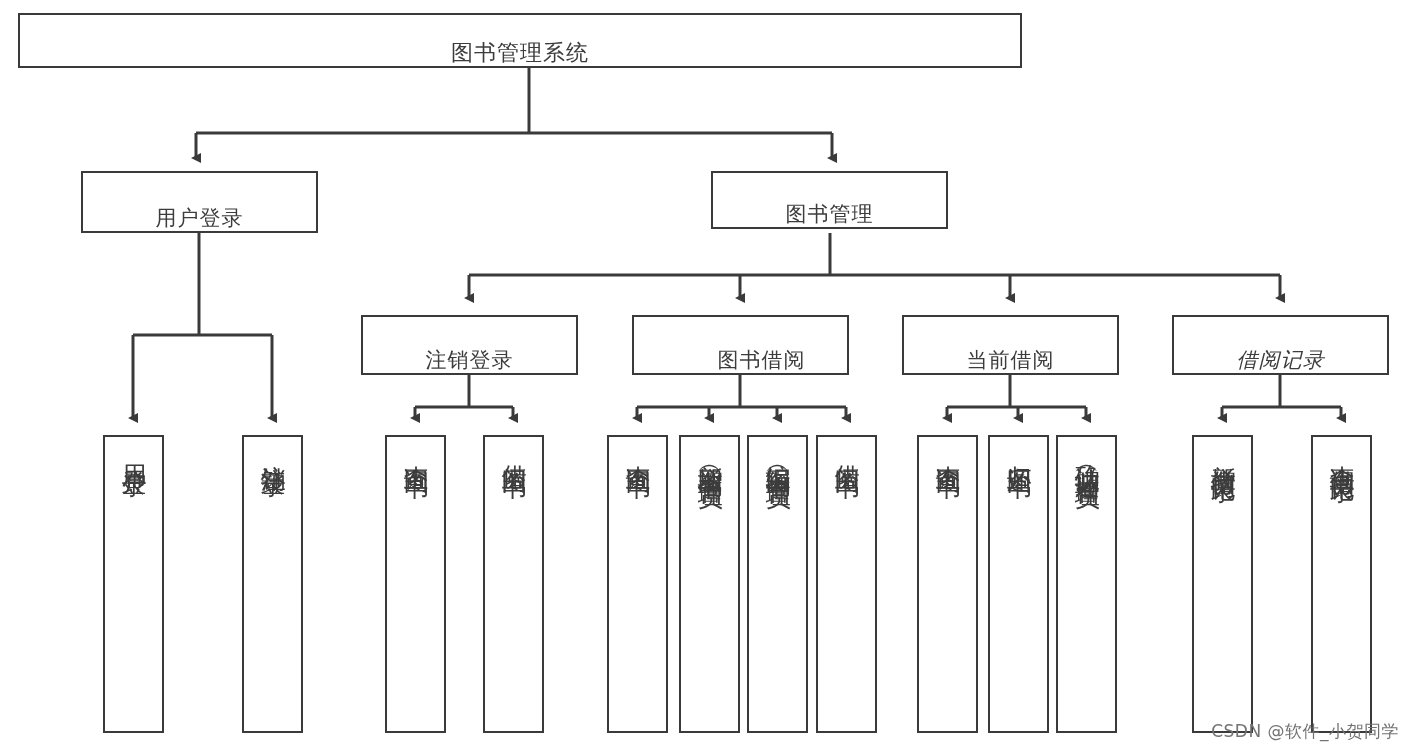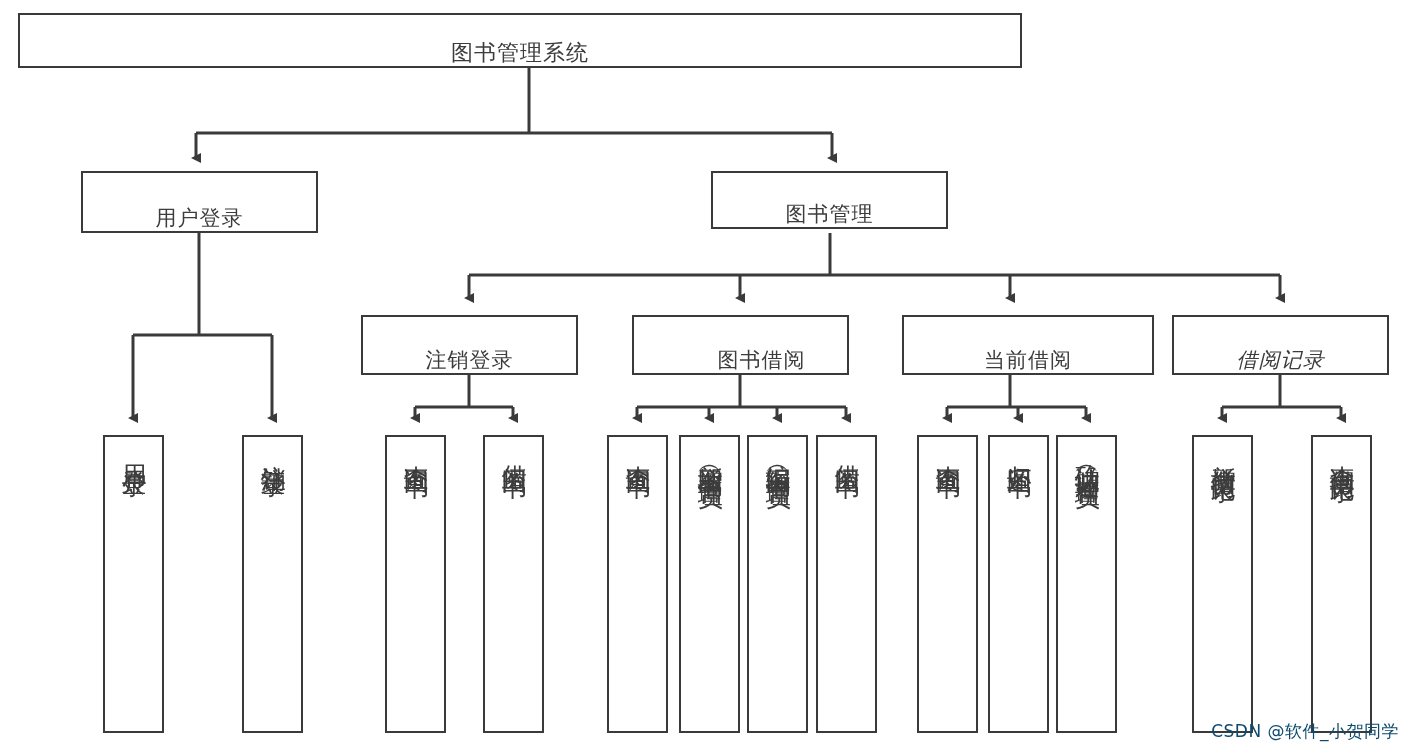--- a/index.html
+++ b/index.html
@@ -21,21 +21,21 @@
   .v-node span{
     writing-mode:vertical-rl;
     text-orientation:upright;
     font-size:25px;
     line-height:1.05;
     letter-spacing:3px;
     text-align:left;
     white-space:nowrap;
   }
 
-  #watermark{position:absolute;right:6px;bottom:4px;font-size:17px;color:#0c4a6e;
+  #watermark{position:absolute;right:6px;bottom:4px;font-size:17px;color:#737373;
              letter-spacing:0.5px;white-space:nowrap;user-select:none;}
 </style>
 </head>
 <body>
 
 <div id="canvas">
 
   <svg class="lines" viewBox="0 0 1405 747" xmlns="http://www.w3.org/2000/svg">
     <defs>
       <marker id="arrow" markerWidth="12" markerHeight="12" refX="5" refY="6" orient="auto" markerUnits="userSpaceOnUse">
@@ -96,21 +96,21 @@
   <div class="node h-node" style="left:711px;top:171px;width:237px;height:58px;">
     <span>图书管理</span>
   </div>
 
   <div class="node h-node" style="left:361px;top:315px;width:217px;height:60px;">
     <span>注销登录</span>
   </div>
   <div class="node h-node" style="left:632px;top:315px;width:217px;height:60px;padding-left:42px;">
     <span>图书借阅</span>
   </div>
-  <div class="node h-node" style="left:902px;top:315px;width:252px;height:60px;">
+  <div class="node h-node" style="left:902px;top:315px;width:217px;height:60px;">
     <span>当前借阅</span>
   </div>
   <div class="node h-node" style="left:1172px;top:315px;width:217px;height:60px;font-style:italic;">
     <span>借阅记录</span>
   </div>
 
   <div class="node v-node" style="left:103px;top:435px;width:61px;height:298px;">
     <span>用户登录</span>
   </div>
   <div class="node v-node" style="left:242px;top:435px;width:61px;height:298px;">

